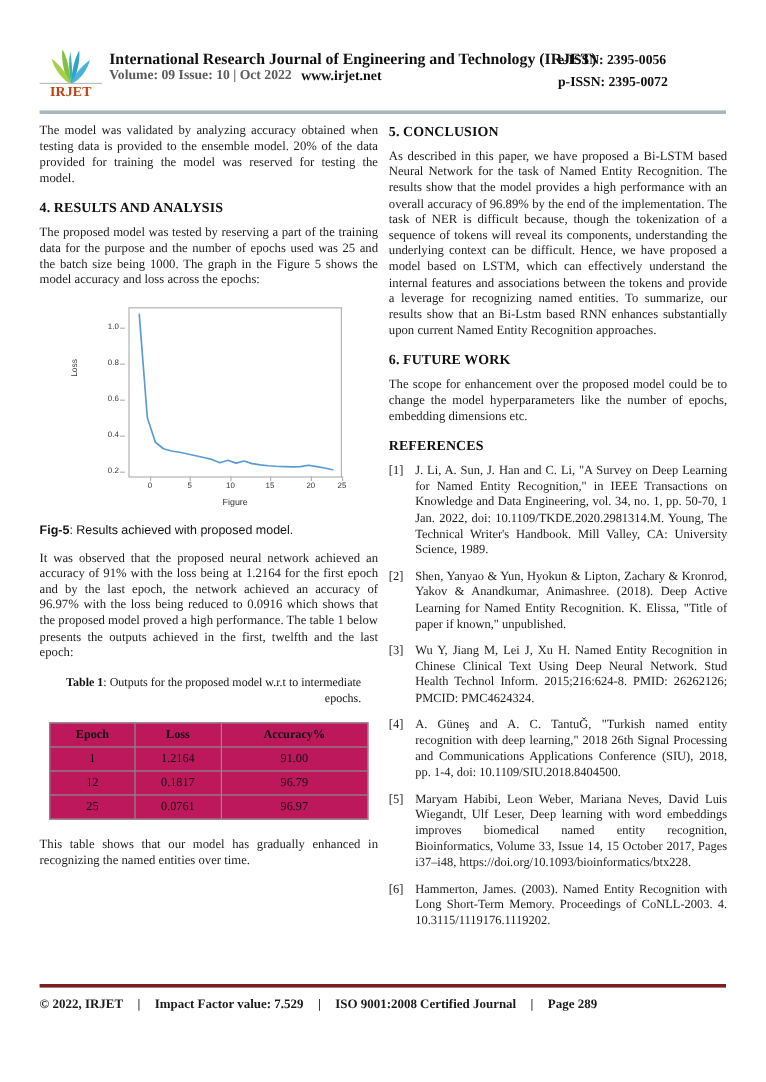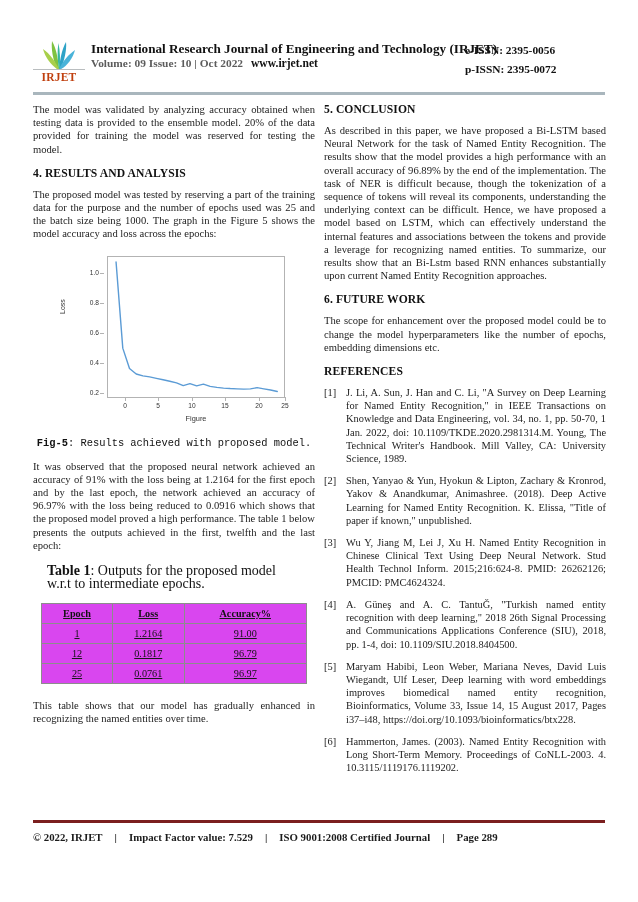--- a/index.html
+++ b/index.html
@@ -215,44 +215,42 @@
   .xtick .tickmark {
     position: absolute;
     left: 9.5px;
     top: -5px;
     width: 1px;
     height: 4px;
     background: #b3b3b3;
   }
   .fig-caption {
     margin-top: 7px;
-    text-align: center;
-    font-family: Liberation Mono, monospace;
+    font-family: Liberation Sans, sans-serif;
     font-size: 10.4px;
     color: #111;
   }
   .fig-caption b { font-weight: bold; }
 
   
   .table-caption {
     margin: 12px 0 9px 0;
-    text-align: left;
-    font-family: "Liberation Serif", serif;
-    font-size: 14px;
+    text-align: right;
+    font-family: "Liberation Serif", serif;
+    font-size: 10px;
     line-height: 13.4px;
     color: #111;
     padding: 0 14px;
   }
   .table-caption b { font-weight: bold; }
   table.data {
     border-collapse: collapse;
     width: 266px;
     margin: 12px auto;
-    background: #d946ef;
-    text-decoration: underline;
+    background: #be185d;
   }
   table.data th, table.data td {
     border: 1px solid #8c8c8c;
     font-family: "Liberation Serif", serif;
     font-size: 10.2px;
     text-align: center;
     padding: 4px 2px;
     color: #111;
   }
   table.data th { font-weight: bold; }
@@ -437,21 +435,21 @@
     <div class="ref">
       <div class="ref-num">[3]</div>
       <div class="ref-text">Wu Y, Jiang M, Lei J, Xu H. Named Entity Recognition in Chinese Clinical Text Using Deep Neural Network. Stud Health Technol Inform. 2015;216:624-8. PMID: 26262126; PMCID: PMC4624324.</div>
     </div>
     <div class="ref">
       <div class="ref-num">[4]</div>
       <div class="ref-text">A. Güneş and A. C. TantuǦ, "Turkish named entity recognition with deep learning," 2018 26th Signal Processing and Communications Applications Conference (SIU), 2018, pp. 1-4, doi: 10.1109/SIU.2018.8404500.</div>
     </div>
     <div class="ref">
       <div class="ref-num">[5]</div>
-      <div class="ref-text">Maryam Habibi, Leon Weber, Mariana Neves, David Luis Wiegandt, Ulf Leser, Deep learning with word embeddings improves biomedical named entity recognition, Bioinformatics, Volume 33, Issue 14, 15 August 2017, Pages i37–i48, https://doi.org/10.1093/bioinformatics/btx228.</div>
+      <div class="ref-text">Maryam Habibi, Leon Weber, Mariana Neves, David Luis Wiegandt, Ulf Leser, Deep learning with word embeddings improves biomedical named entity recognition, Bioinformatics, Volume 33, Issue 14, 15 October 2017, Pages i37–i48, https://doi.org/10.1093/bioinformatics/btx228.</div>
     </div>
     <div class="ref">
       <div class="ref-num">[6]</div>
       <div class="ref-text">Hammerton, James. (2003). Named Entity Recognition with Long Short-Term Memory. Proceedings of CoNLL-2003. 4. 10.3115/1119176.1119202.</div>
     </div>
   </div>
 
   <div class="footer-rule"></div>
   <div class="footer">
     <span class="seg">© 2022, IRJET</span>

